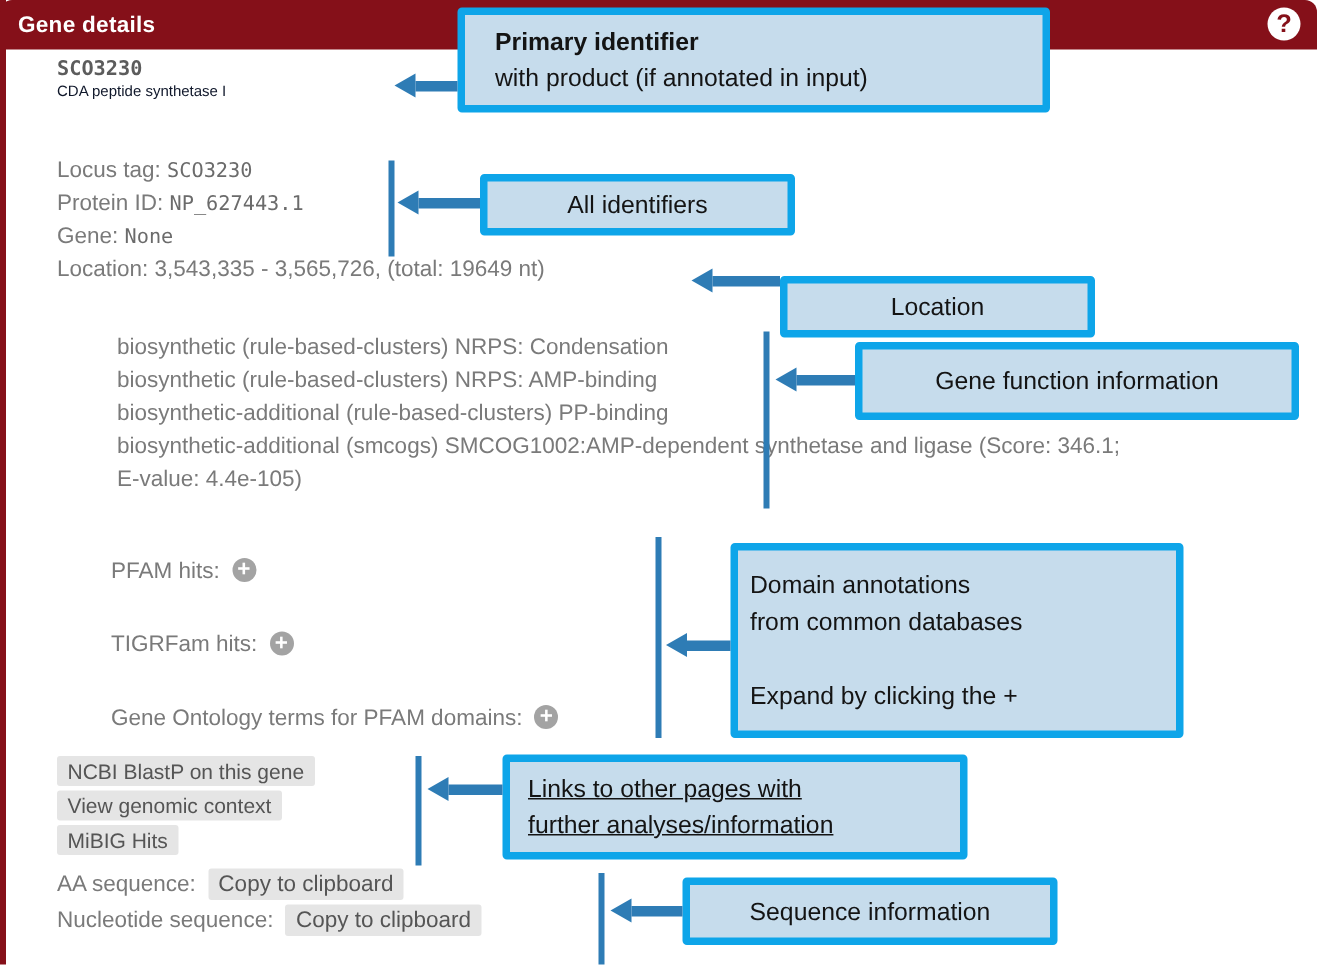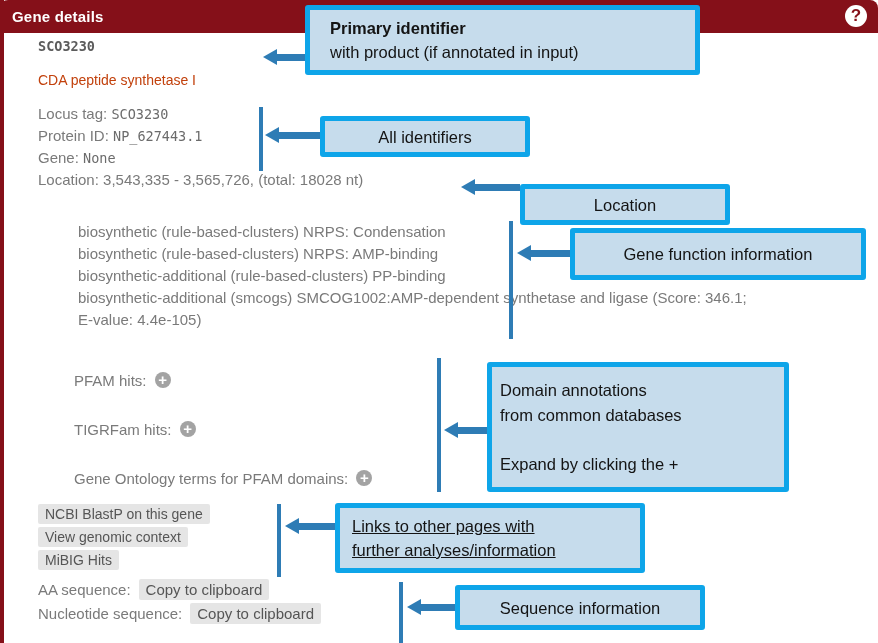--- a/index.html
+++ b/index.html
@@ -6,21 +6,21 @@
   body{width:878px;height:643px;position:relative;font-family:"Liberation Sans",sans-serif;overflow:hidden;}
 
   .panel{position:absolute;left:0;top:0;width:878px;height:643px;background:#fff;}
   .left-border{position:absolute;left:0;top:0;width:4px;height:643px;background:#851019;}
 
   .header{position:absolute;left:0;top:0;width:878px;height:33px;background:#851019;border-radius:8px 8px 0 0;display:flex;align-items:center;z-index:4;}
   .header-title{color:#ffffff;font-weight:bold;font-size:15px;padding-left:12px;letter-spacing:.2px;}
   .help{position:absolute;right:11px;top:5px;width:22px;height:22px;border-radius:50%;background:#ffffff;color:#851019;font-weight:bold;font-size:17px;display:flex;align-items:center;justify-content:center;cursor:pointer;z-index:7;}
 
   .gene-name{position:absolute;left:38px;top:38px;font-family:"DejaVu Sans Mono",monospace;font-weight:bold;font-size:13.5px;color:#5c5c5c;z-index:2;}
-  .gene-product{position:absolute;left:38px;top:56px;font-size:14px;color:#c2410c;z-index:2;margin-top:16px;}
+  .gene-product{position:absolute;left:38px;top:56px;font-size:10px;color:#0f172a;z-index:2;}
 
   .ids{position:absolute;left:38px;top:103px;font-size:15px;color:#7a7a7a;line-height:22px;z-index:2;}
   .mono{font-family:"DejaVu Sans Mono",monospace;font-size:13.5px;color:#6b6b6b;}
 
   .funcs{position:absolute;left:38px;top:221px;width:672px;font-size:15px;color:#7a7a7a;line-height:22px;z-index:2;margin-left:40px;}
 
   .domains{position:absolute;left:38px;top:371px;font-size:15px;color:#7a7a7a;z-index:2;}
   .domain-row{height:18px;margin-bottom:31px;display:flex;align-items:center;gap:8px;margin-left:36px;}
   .plus{width:16px;height:16px;border-radius:50%;background:#a3a3a3;color:#fff;font-weight:bold;font-size:15px;line-height:16px;text-align:center;cursor:pointer;flex:0 0 16px;}
 
@@ -52,21 +52,21 @@
   </div>
   <div class="help">?</div>
 
   <div class="gene-name">SCO3230</div>
   <div class="gene-product">CDA peptide synthetase I</div>
 
   <div class="ids">
     <div><span>Locus tag: </span><span class="mono">SCO3230</span></div>
     <div><span>Protein ID: </span><span class="mono">NP_627443.1</span></div>
     <div><span>Gene: </span><span class="mono">None</span></div>
-    <div><span>Location: </span><span>3,543,335 - 3,565,726, (total: 18028 nt)</span></div>
+    <div><span>Location: </span><span>3,543,335 - 3,565,726, (total: 19649 nt)</span></div>
   </div>
 
   <div class="funcs">
     <div>biosynthetic (rule-based-clusters) NRPS: Condensation</div>
     <div>biosynthetic (rule-based-clusters) NRPS: AMP-binding</div>
     <div>biosynthetic-additional (rule-based-clusters) PP-binding</div>
     <div>biosynthetic-additional (smcogs) SMCOG1002:AMP-dependent synthetase and ligase (Score: 346.1; E-value: 4.4e-105)</div>
   </div>
 
   <div class="domains">

